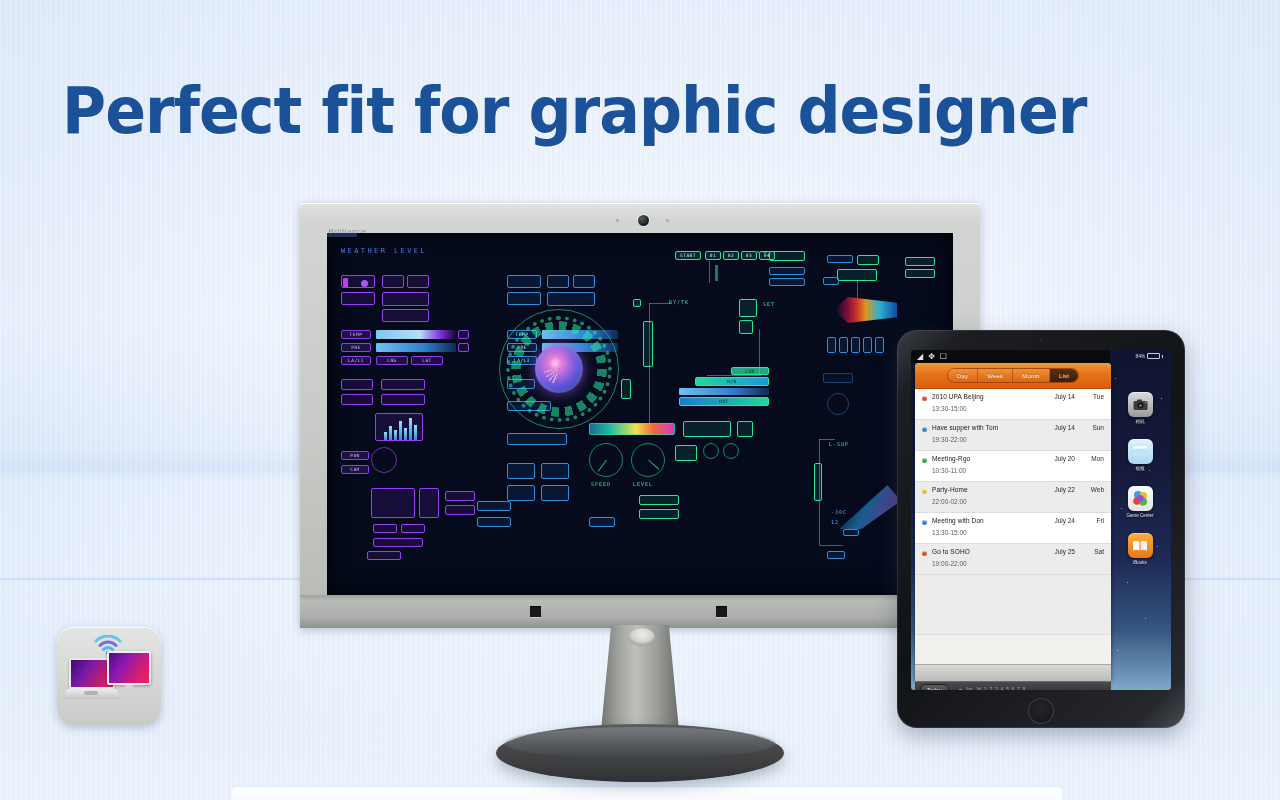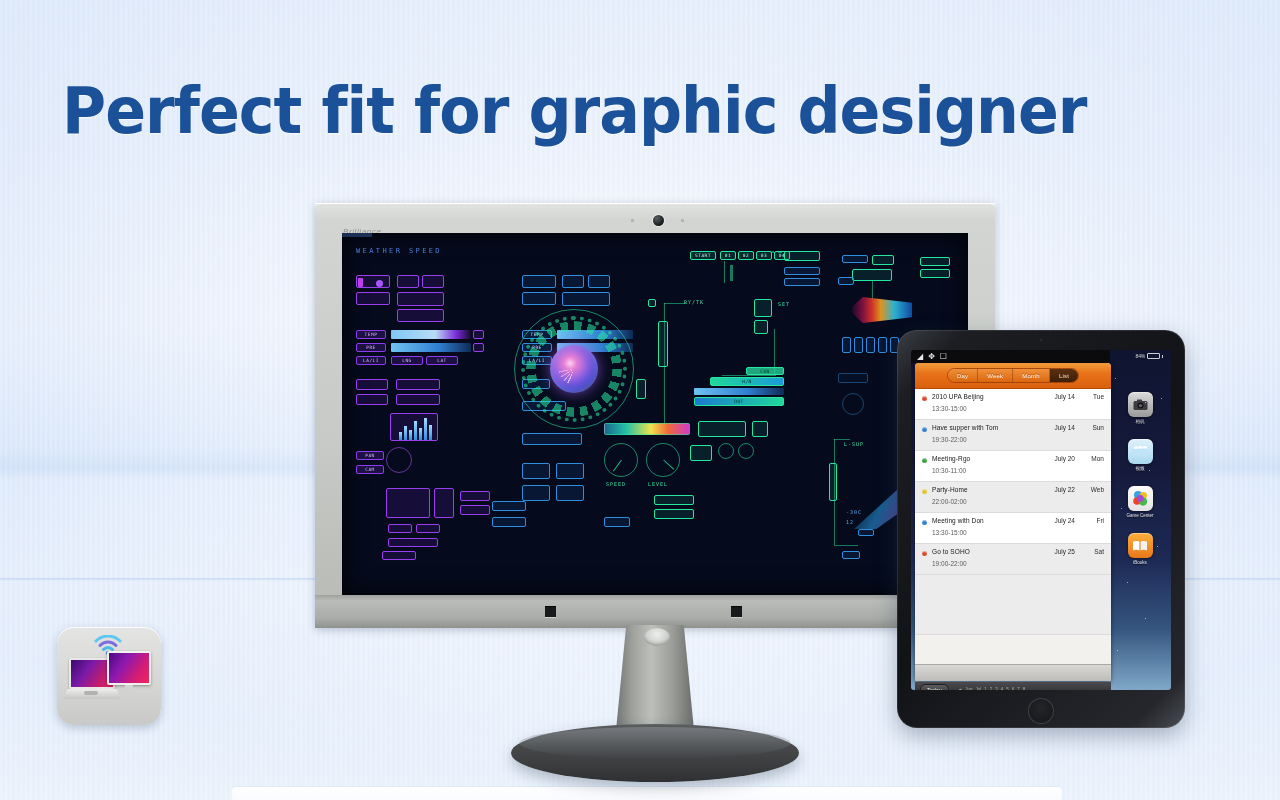--- a/index.html
+++ b/index.html
@@ -46,21 +46,21 @@
     position:absolute; left:62px; top:74px;
     font-size:64px; font-weight:bold; color:#1a5198;
     letter-spacing:-1px;
     font-family:"DejaVu Sans", sans-serif;
     transform:scaleX(0.94); transform-origin:left center;
     text-shadow:0 1px 0 rgba(255,255,255,.7);
     white-space:nowrap;
   }
 
   
-  #monitor { position:absolute; left:315px; top:203px; width:680px; height:545px; }
+  #monitor { position:absolute; left:300px; top:203px; width:680px; height:545px; }
   #mon-bezel {
     position:absolute; left:0; top:0; width:680px; height:425px;
     background:linear-gradient(to bottom,#e2e4e2 0%,#d2d5d2 4%,#c7cac6 55%,#b6b9b4 100%);
     border-radius:4px 4px 2px 2px;
     box-shadow:0 2px 9px rgba(60,75,95,.30), inset 0 1px 0 rgba(255,255,255,.85);
   }
   #mon-bezel:after{
     content:""; position:absolute; left:0; right:0; top:0; height:1px;
     background:rgba(255,255,255,.9);
   }
@@ -389,21 +389,21 @@
 <div id="monitor">
 
   <div id="mon-bezel">
     <div id="mon-brand">Brilliance</div>
     <div class="mon-cam-dot" style="left:316px"></div>
     <div id="mon-webcam"></div>
     <div class="mon-cam-dot" style="left:366px"></div>
 
     <div id="mon-screen">
 
-      <div class="hud-label" id="hud-title">WEATHER SPEED</div>
+      <div class="hud-label" id="hud-title">WEATHER LEVEL</div>
       <div id="hud-sub"></div>
 
       <div class="icbox icbox-v" style="left:14px;  top:42px; width:34px; height:13px;">
         <div class="dot-v" style="left:19px; top:3.5px; width:7px; height:7px;"></div>
         <div class="tag-v" style="left:1px; top:2px; height:9px;"></div>
       </div>
       <div class="icbox icbox-v" style="left:55px;  top:42px; width:22px; height:13px;"></div>
       <div class="icbox icbox-v" style="left:80px;  top:42px; width:22px; height:13px;"></div>
       <div class="icbox icbox-v" style="left:14px;  top:59px; width:34px; height:13px;"></div>
       <div class="icbox icbox-v" style="left:55px;  top:59px; width:47px; height:14px;"></div>

